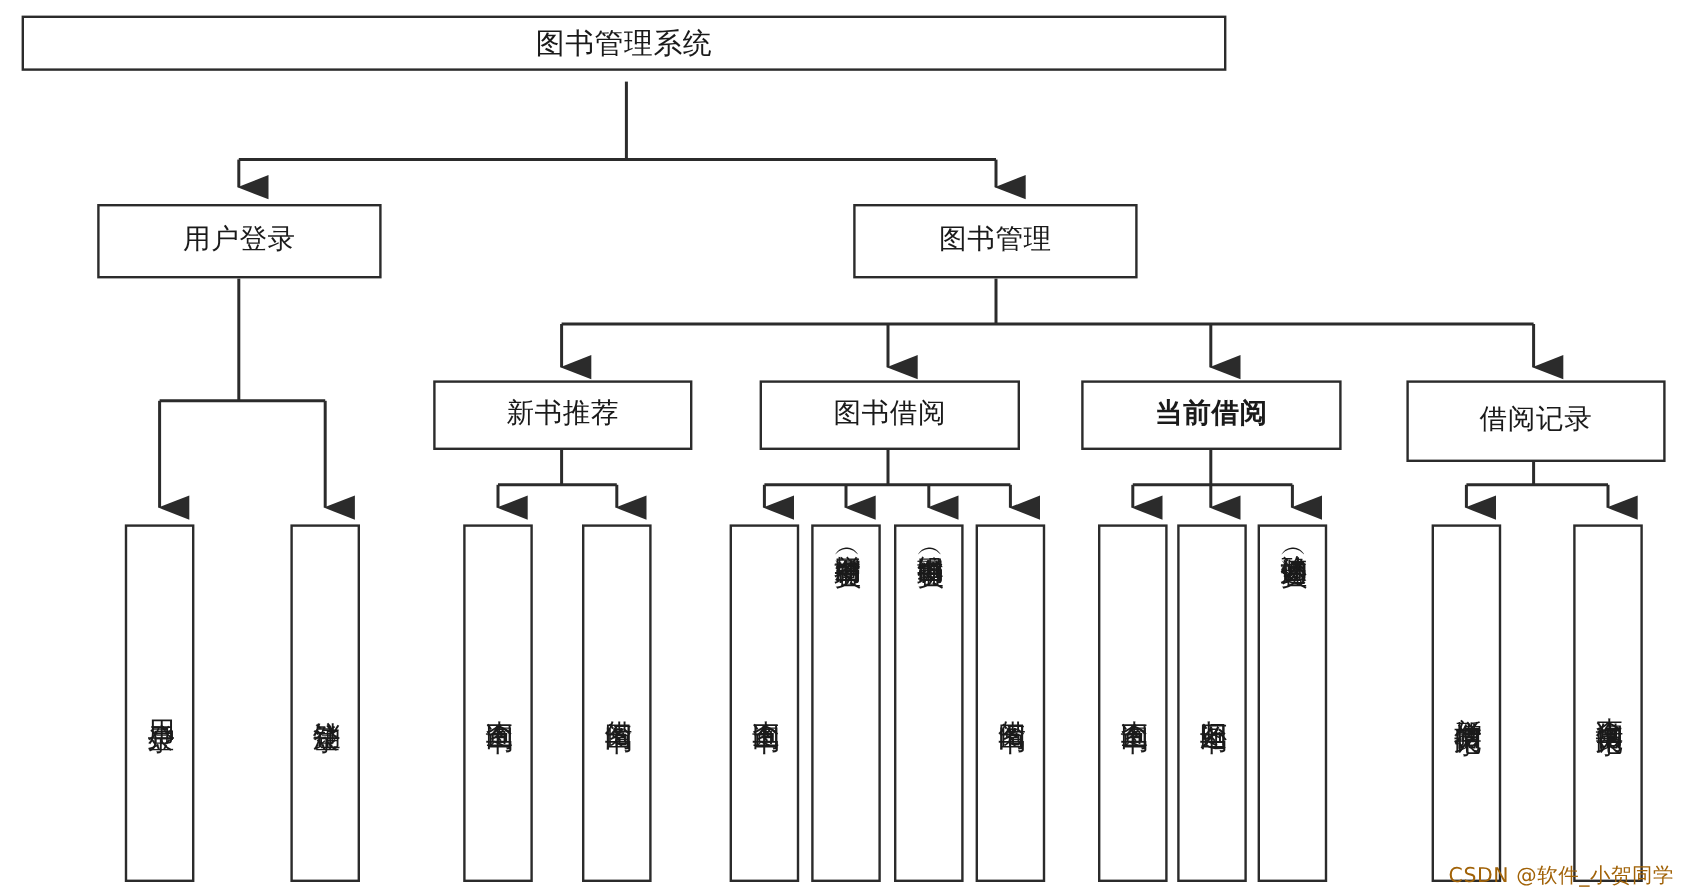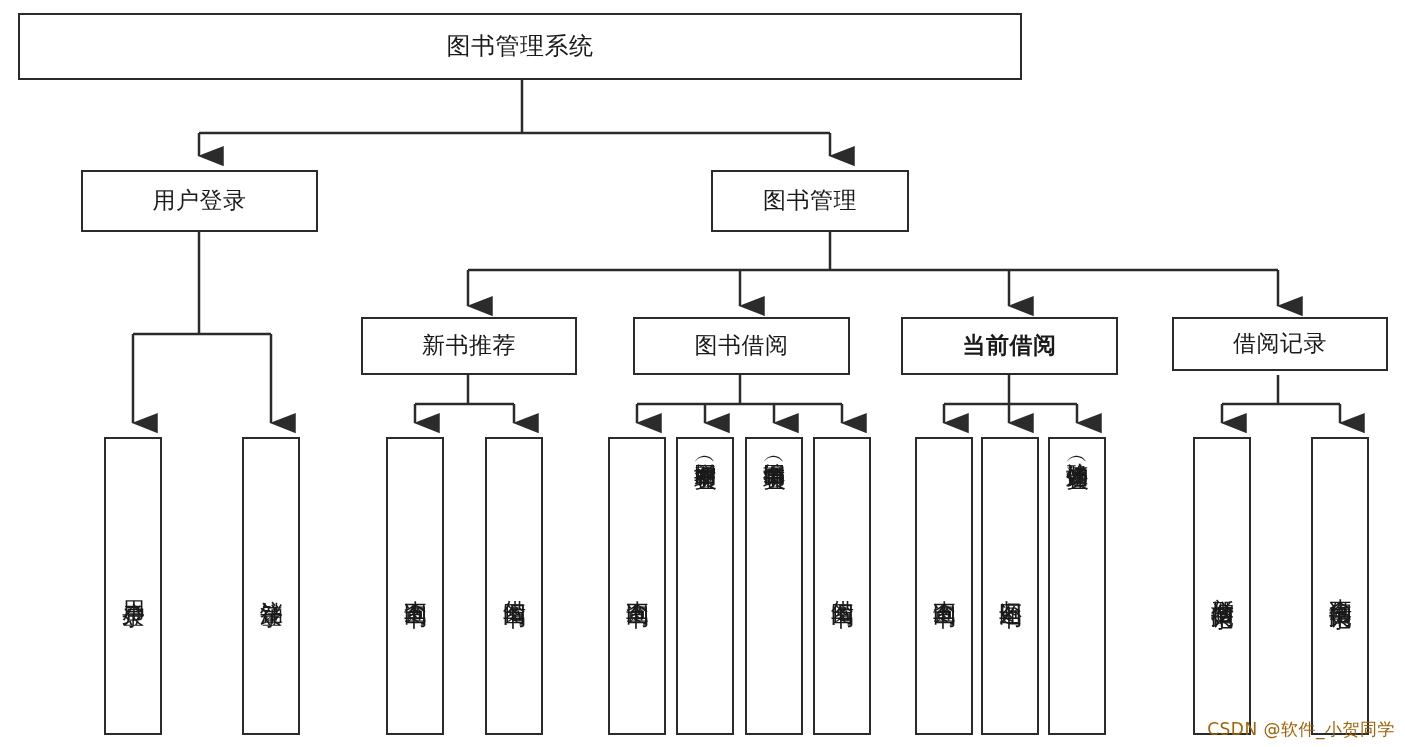--- a/index.html
+++ b/index.html
@@ -129,41 +129,41 @@
       <path d="M1009,404 L1009,423" marker-end="url(#arrow)"></path>
       <path d="M1077,404 L1077,423" marker-end="url(#arrow)"></path>
 
       <path d="M1278,375 L1278,404"></path>
       <path d="M1222,404 L1340,404"></path>
       <path d="M1222,404 L1222,423" marker-end="url(#arrow)"></path>
       <path d="M1340,404 L1340,423" marker-end="url(#arrow)"></path>
     </g>
   </svg>
 
-  <div class="node h root" style="left:18px; top:13px; width:1004px; height:67px;">
+  <div class="node h root" style="left:18px; top:13px; width:1004px; height:46px;">
     <span class="label">图书管理系统</span>
   </div>
 
   <div class="node h" style="left:81px; top:170px; width:237px; height:62px;">
     <span class="label">用户登录</span>
   </div>
-  <div class="node h" style="left:711px; top:170px; width:198px; height:62px;">
+  <div class="node h" style="left:711px; top:170px; width:237px; height:62px;">
     <span class="label">图书管理</span>
   </div>
 
   <div class="node h" style="left:633px; top:317px; width:217px; height:58px;">
     <span class="label">图书借阅</span>
   </div>
   <div class="node h" style="left:361px; top:317px; width:216px; height:58px;">
     <span class="label">新书推荐</span>
   </div>
   <div class="node h" style="left:901px; top:317px; width:217px; height:58px;font-weight:bold;">
     <span class="label">当前借阅</span>
   </div>
-  <div class="node h" style="left:1172px; top:317px; width:216px; height:54px;">
+  <div class="node h" style="left:1172px; top:317px; width:216px; height:68px;">
     <span class="label">借阅记录</span>
   </div>
 
   <div class="node v centered" style="left:104px; top:437px; width:58px; height:298px;">
     <span class="label">用户登录</span>
   </div>
   <div class="node v centered" style="left:242px; top:437px; width:58px; height:298px;">
     <span class="label">注销登录</span>
   </div>
 

